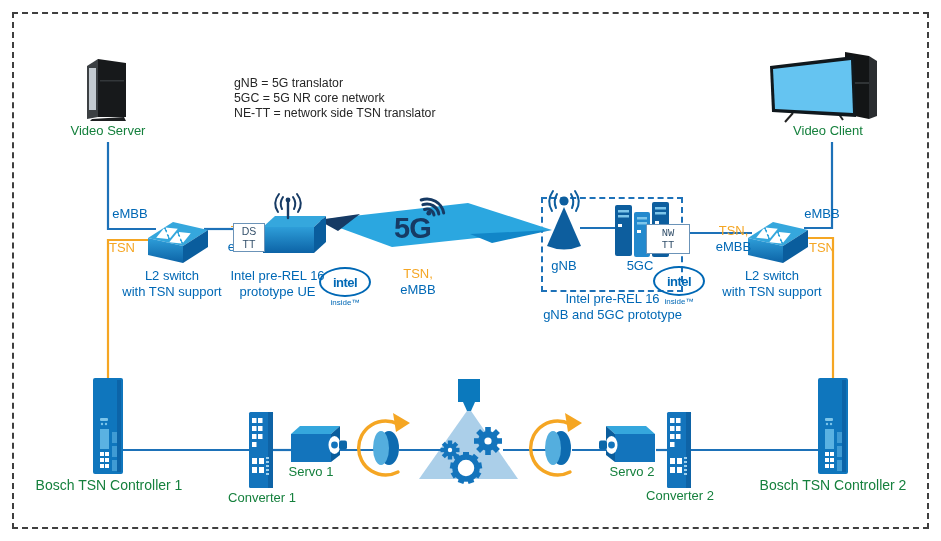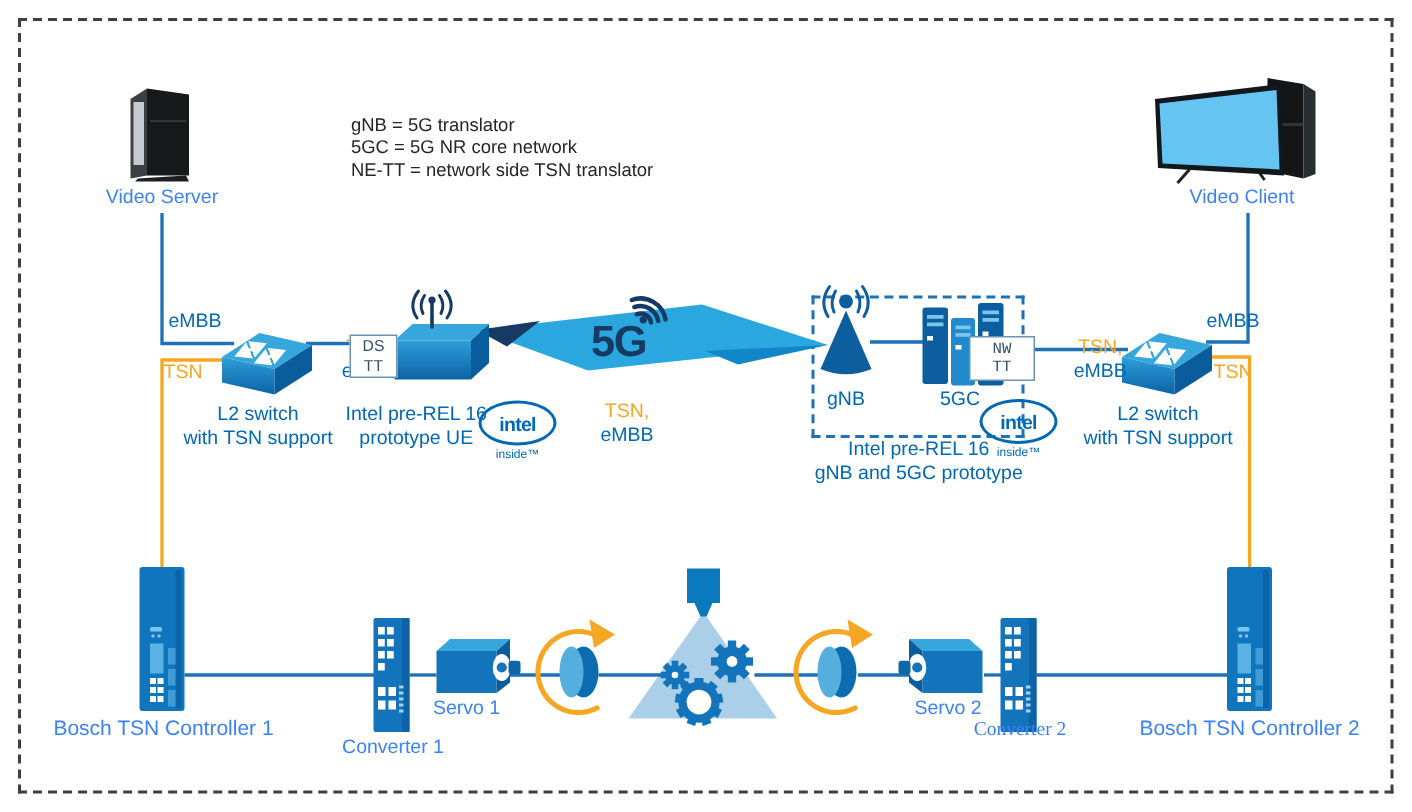--- a/index.html
+++ b/index.html
@@ -5,21 +5,21 @@
   html,body{margin:0;padding:0;background:#fff;}
   #stage{position:relative;width:941px;height:541px;background:#fff;overflow:hidden;
          font-family:"Liberation Sans",sans-serif;}
   .frame{position:absolute;left:12px;top:12px;right:12px;bottom:12px;
          border:2.5px dashed #3f3f3f;}
   svg.canvas{position:absolute;left:0;top:0;z-index:2;}
   .gnbbox{position:absolute;left:541px;top:197px;width:138px;height:91px;
           border:2px dashed #1d71b8;z-index:1;}
   .lbl{position:absolute;z-index:3;font-size:13px;color:#0068b5;text-align:center;
        line-height:1.22;white-space:pre-line;}
-  .dark{color:#3b82f6;}
+  .dark{color:#15803d;}
   .yel{color:#f5a623;}
   .big{font-size:14px;}
   .legend{position:absolute;left:234px;top:76px;z-index:3;font-size:12.3px;
           color:#262626;line-height:15px;text-align:left;}
   .fiveg{position:absolute;left:394px;top:212px;z-index:3;font-size:29px;font-weight:800;
          color:#163a64;letter-spacing:-1px;}
   .ttbox{position:absolute;z-index:4;background:#fff;border:1.5px solid #6b93b8;
          color:#33506b;font-size:10.5px;line-height:1.15;text-align:center;
          white-space:pre-line;display:flex;align-items:center;justify-content:center;}
   .dstt{left:233px;top:223px;width:30px;height:27px;}
@@ -330,15 +330,15 @@
   <div class="lbl" style="left:792px;top:206px;width:60px;">eMBB</div>
   <div class="lbl yel" style="left:800px;top:240px;width:44px;">TSN</div>
 
   <div class="lbl" style="left:692px;top:268px;width:160px;">L2 switch
 with TSN support</div>
 
   <div class="lbl dark big" style="left:16px;top:477px;width:186px;">Bosch TSN Controller 1</div>
   <div class="lbl dark" style="left:212px;top:490px;width:100px;">Converter 1</div>
   <div class="lbl dark" style="left:272px;top:464px;width:78px;">Servo 1</div>
   <div class="lbl dark" style="left:593px;top:464px;width:78px;">Servo 2</div>
-  <div class="lbl dark" style="left:630px;top:478px;width:100px;font-family:Liberation Serif, serif;">Converter 2</div>
+  <div class="lbl dark" style="left:630px;top:488px;width:100px;">Converter 2</div>
   <div class="lbl dark big" style="left:740px;top:477px;width:186px;">Bosch TSN Controller 2</div>
 </div>
 
 </body></html>

